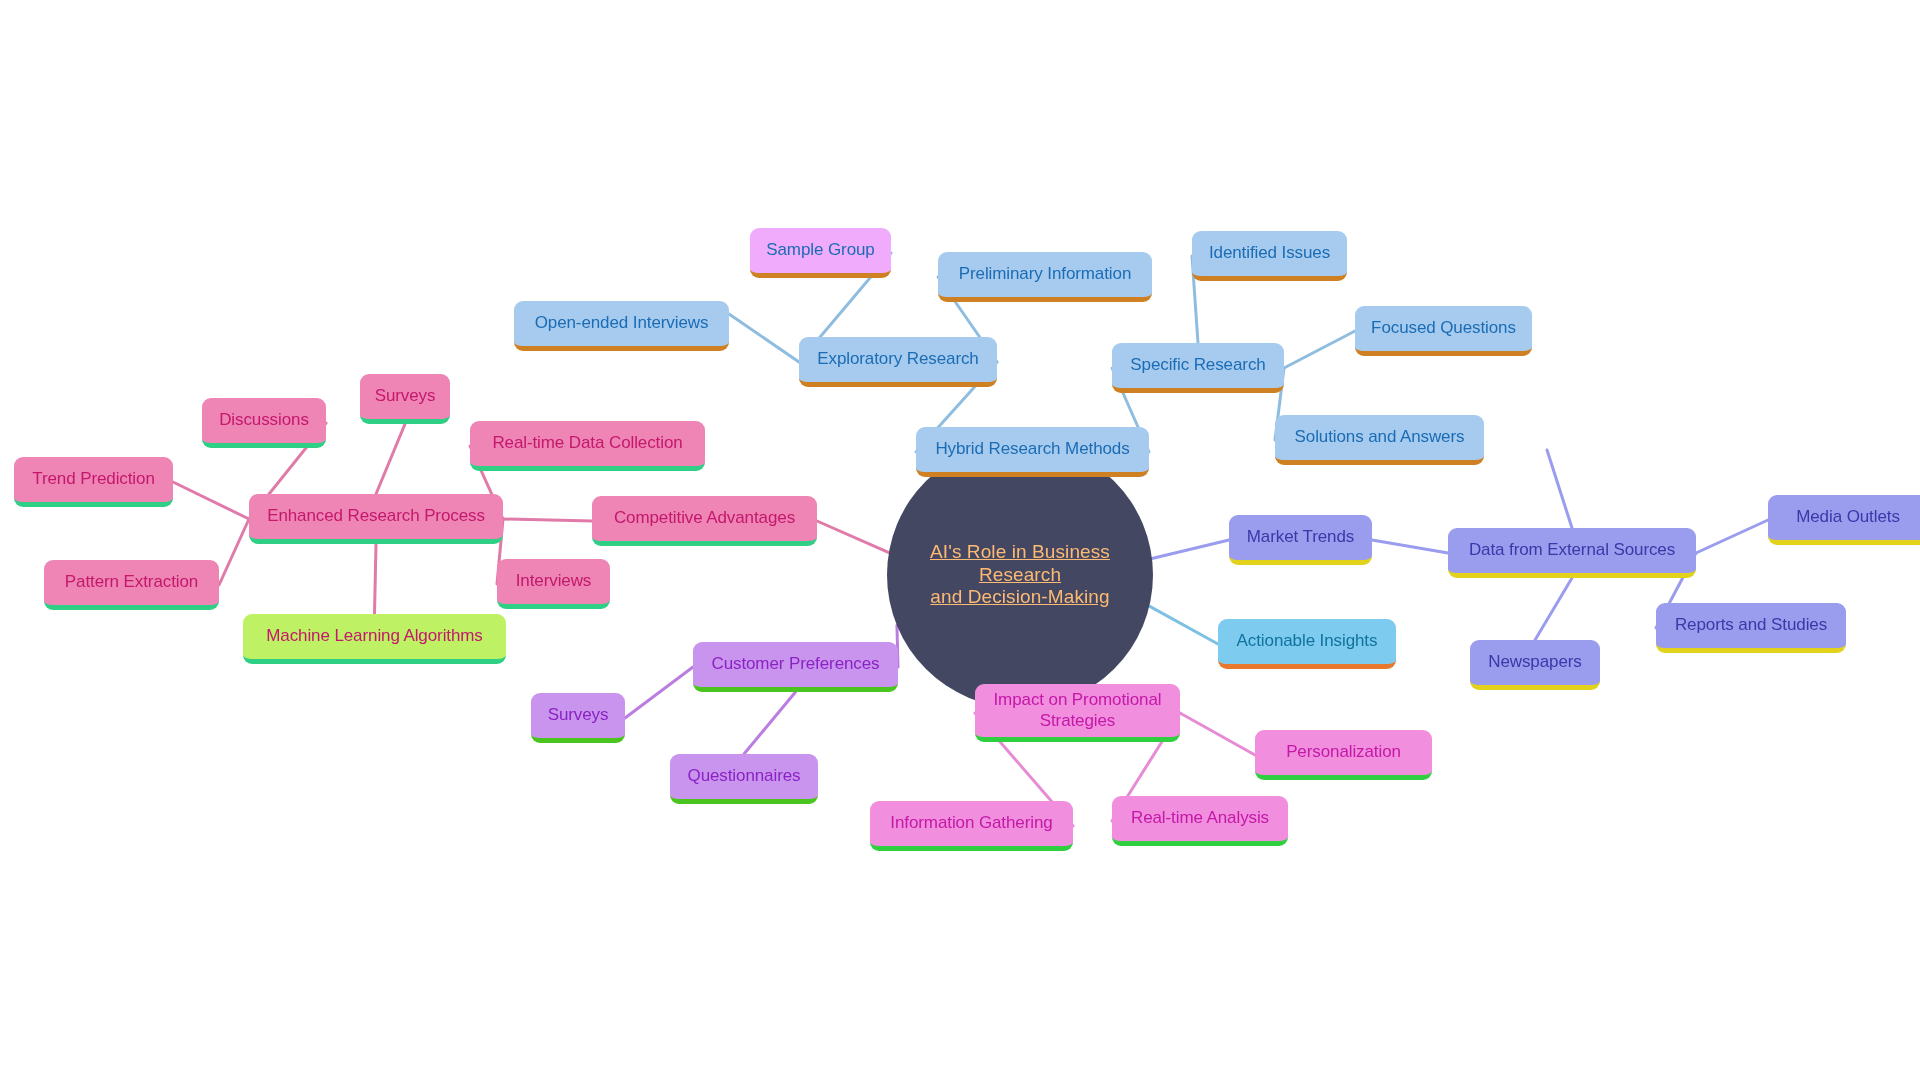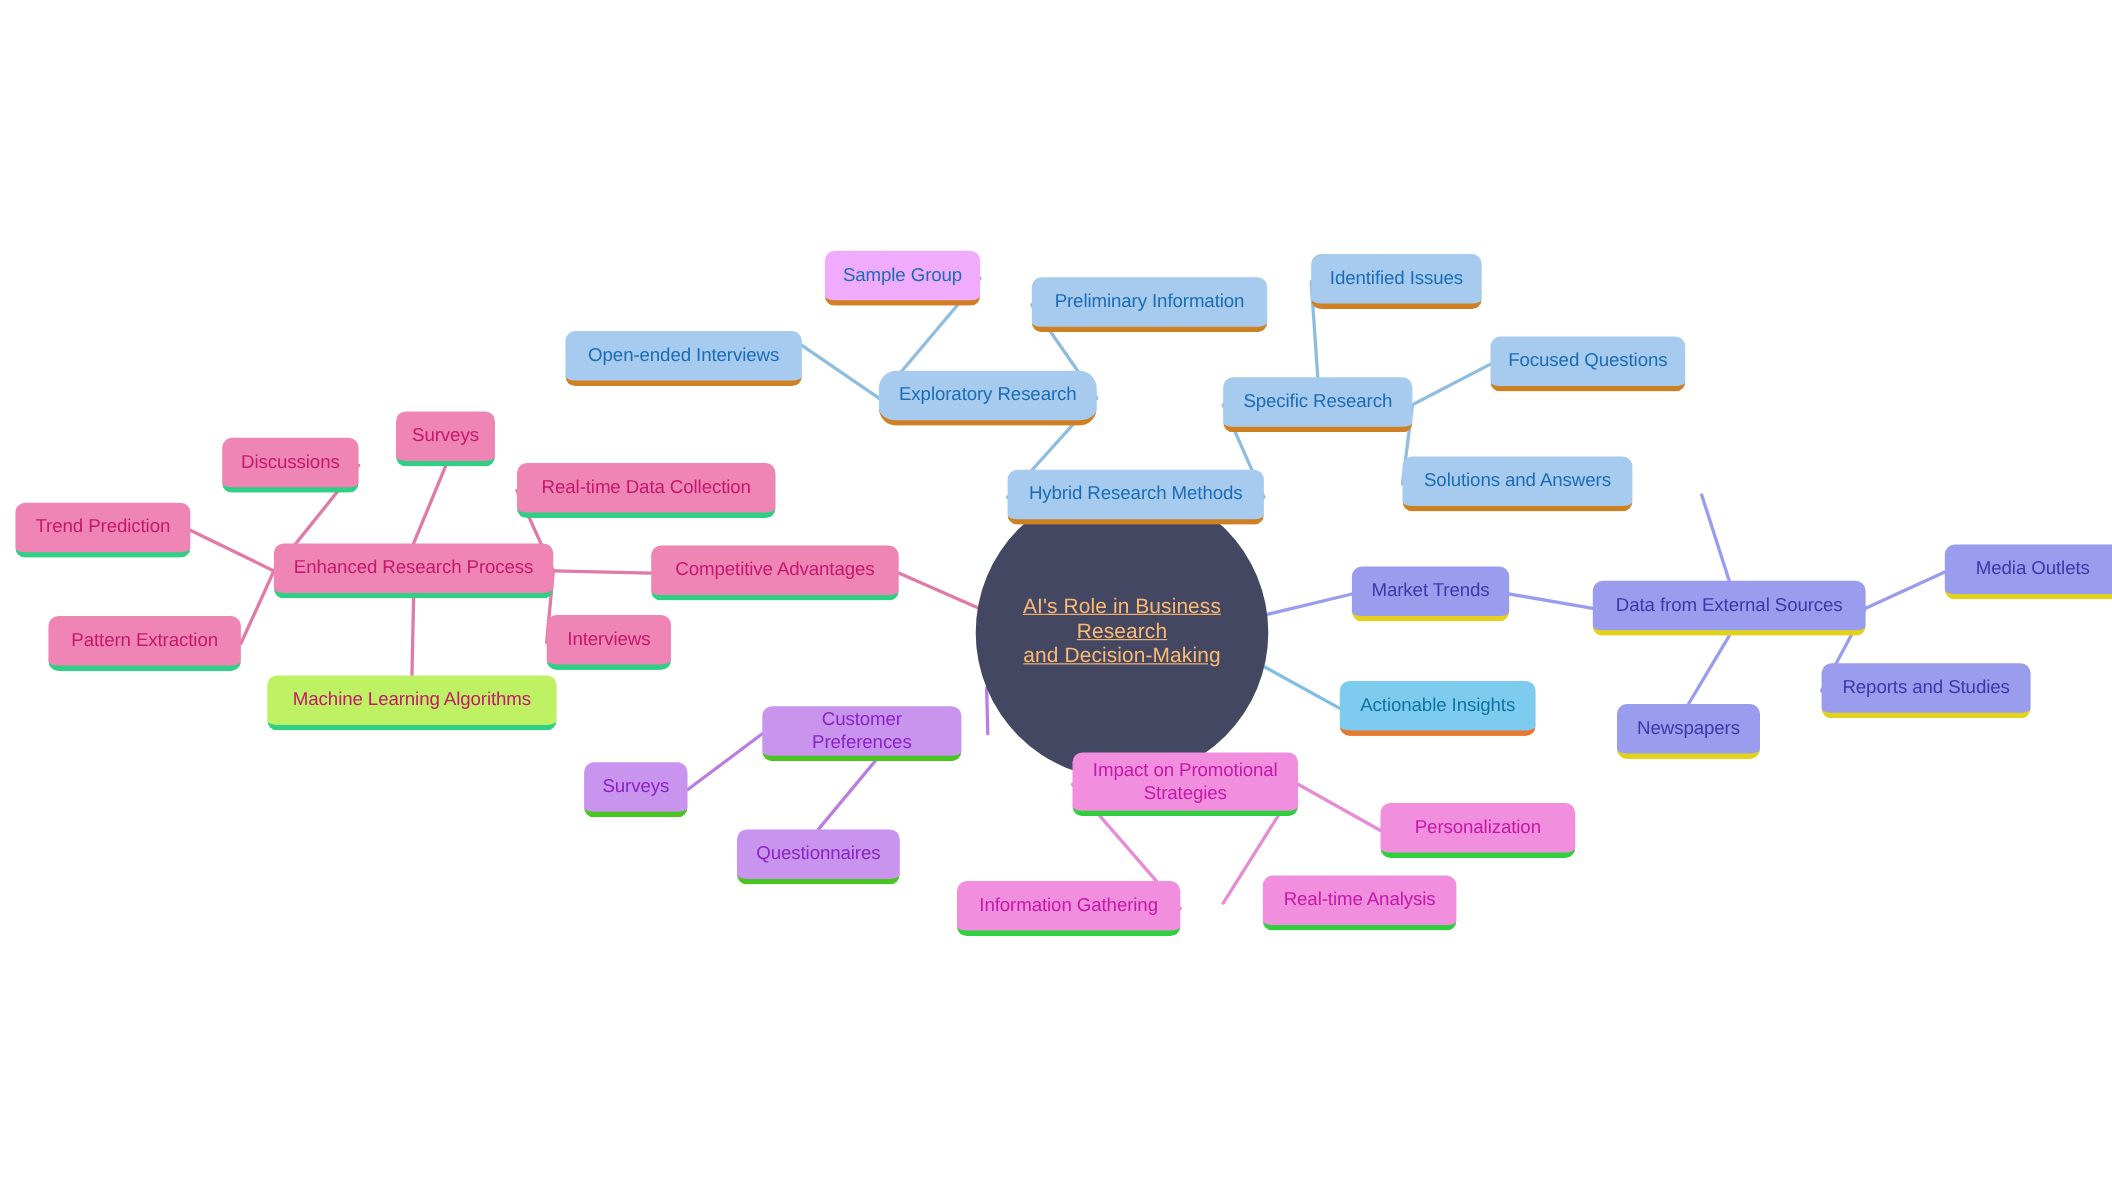--- a/index.html
+++ b/index.html
@@ -94,21 +94,21 @@
       <line x1="625" y1="718" x2="693" y2="667" stroke="#bb7ee0" stroke-width="3" stroke-linecap="round"></line>
       <line x1="744" y1="754" x2="795.5" y2="692" stroke="#bb7ee0" stroke-width="3" stroke-linecap="round"></line>
       <line x1="1077.5" y1="684" x2="1071.1538461538462" y2="697.7692307692307" stroke="#e68cd4" stroke-width="3" stroke-linecap="round"></line>
       <line x1="1255" y1="755" x2="1180" y2="713" stroke="#e68cd4" stroke-width="3" stroke-linecap="round"></line>
       <line x1="1073" y1="826" x2="975" y2="713" stroke="#e68cd4" stroke-width="3" stroke-linecap="round"></line>
       <line x1="1112" y1="821" x2="1180" y2="713" stroke="#e68cd4" stroke-width="3" stroke-linecap="round"></line>
     </svg>
   <div id="node-layer">
       <div class="node root" style="left: 887px; top: 442px; width: 266px; height: 266px; background: rgb(67, 71, 97); color: #fdba74; text-decoration: underline;">AI's Role in Business Research
 and Decision-Making</div>
-      <div class="node" style="left: 799px; top: 337px; width: 198px; height: 50px; background: rgb(166, 203, 238); color: rgb(27, 108, 181); border-bottom: 5px solid rgb(207, 128, 34); font-size: 17px; border-radius: 16px;">Exploratory Research</div>
+      <div class="node" style="left: 799px; top: 337px; width: 198px; height: 50px; background: rgb(166, 203, 238); color: rgb(27, 108, 181); border-bottom: 5px solid rgb(207, 128, 34); font-size: 17px;">Exploratory Research</div>
       <div class="node" style="left: 514px; top: 289px; width: 215px; height: 50px; background: rgb(166, 203, 238); color: rgb(27, 108, 181); border-bottom: 5px solid rgb(207, 128, 34); font-size: 17px; margin-top: 12px;">Open-ended Interviews</div>
       <div class="node" style="left: 750px; top: 228px; width: 141px; height: 50px; background: #f0abfc; color: rgb(27, 108, 181); border-bottom: 5px solid rgb(207, 128, 34); font-size: 17px;">Sample Group</div>
       <div class="node" style="left: 938px; top: 252px; width: 214px; height: 50px; background: rgb(166, 203, 238); color: rgb(27, 108, 181); border-bottom: 5px solid rgb(207, 128, 34); font-size: 17px;">Preliminary Information</div>
       <div class="node" style="left: 1112px; top: 343px; width: 172px; height: 50px; background: rgb(166, 203, 238); color: rgb(27, 108, 181); border-bottom: 5px solid rgb(207, 128, 34); font-size: 17px;">Specific Research</div>
       <div class="node" style="left: 1192px; top: 231px; width: 155px; height: 50px; background: rgb(166, 203, 238); color: rgb(27, 108, 181); border-bottom: 5px solid rgb(207, 128, 34); font-size: 17px;">Identified Issues</div>
       <div class="node" style="left: 1355px; top: 306px; width: 177px; height: 50px; background: rgb(166, 203, 238); color: rgb(27, 108, 181); border-bottom: 5px solid rgb(207, 128, 34); font-size: 17px;">Focused Questions</div>
       <div class="node" style="left: 1275px; top: 415px; width: 209px; height: 50px; background: rgb(166, 203, 238); color: rgb(27, 108, 181); border-bottom: 5px solid rgb(207, 128, 34); font-size: 17px;">Solutions and Answers</div>
       <div class="node" style="left: 916px; top: 427px; width: 233px; height: 50px; background: rgb(166, 203, 238); color: rgb(27, 108, 181); border-bottom: 5px solid rgb(207, 128, 34); font-size: 17px;">Hybrid Research Methods</div>
       <div class="node" style="left: 1218px; top: 619px; width: 178px; height: 50px; background: rgb(126, 203, 240); color: rgb(16, 115, 158); border-bottom: 5px solid rgb(232, 120, 46); font-size: 17px;">Actionable Insights</div>
       <div class="node" style="left: 249px; top: 494px; width: 254px; height: 50px; background: rgb(238, 133, 181); color: rgb(196, 24, 108); border-bottom: 5px solid rgb(47, 207, 133); font-size: 17px;">Enhanced Research Process</div>
@@ -118,22 +118,22 @@
       <div class="node" style="left: 470px; top: 421px; width: 235px; height: 50px; background: rgb(238, 133, 181); color: rgb(196, 24, 108); border-bottom: 5px solid rgb(47, 207, 133); font-size: 17px;">Real-time Data Collection</div>
       <div class="node" style="left: 592px; top: 496px; width: 225px; height: 50px; background: rgb(238, 133, 181); color: rgb(196, 24, 108); border-bottom: 5px solid rgb(47, 207, 133); font-size: 17px;">Competitive Advantages</div>
       <div class="node" style="left: 44px; top: 560px; width: 175px; height: 50px; background: rgb(238, 133, 181); color: rgb(196, 24, 108); border-bottom: 5px solid rgb(47, 207, 133); font-size: 17px;">Pattern Extraction</div>
       <div class="node" style="left: 243px; top: 614px; width: 263px; height: 50px; background: #bef264; color: rgb(196, 24, 108); border-bottom: 5px solid rgb(47, 207, 133); font-size: 17px;">Machine Learning Algorithms</div>
       <div class="node" style="left: 497px; top: 559px; width: 113px; height: 50px; background: rgb(238, 133, 181); color: rgb(196, 24, 108); border-bottom: 5px solid rgb(47, 207, 133); font-size: 17px;">Interviews</div>
       <div class="node" style="left: 1229px; top: 515px; width: 143px; height: 50px; background: rgb(154, 156, 238); color: rgb(59, 56, 168); border-bottom: 5px solid rgb(226, 210, 28); font-size: 17px;">Market Trends</div>
       <div class="node" style="left: 1448px; top: 528px; width: 248px; height: 50px; background: rgb(154, 156, 238); color: rgb(59, 56, 168); border-bottom: 5px solid rgb(226, 210, 28); font-size: 17px;">Data from External Sources</div>
       <div class="node" style="left: 1768px; top: 495px; width: 160px; height: 50px; background: rgb(154, 156, 238); color: rgb(59, 56, 168); border-bottom: 5px solid rgb(226, 210, 28); font-size: 17px;">Media Outlets</div>
       <div class="node" style="left: 1656px; top: 603px; width: 190px; height: 50px; background: rgb(154, 156, 238); color: rgb(59, 56, 168); border-bottom: 5px solid rgb(226, 210, 28); font-size: 17px;">Reports and Studies</div>
       <div class="node" style="left: 1470px; top: 640px; width: 130px; height: 50px; background: rgb(154, 156, 238); color: rgb(59, 56, 168); border-bottom: 5px solid rgb(226, 210, 28); font-size: 17px;">Newspapers</div>
-      <div class="node" style="left: 693px; top: 642px; width: 181px; height: 50px; background: rgb(201, 148, 238); color: rgb(139, 34, 196); border-bottom: 5px solid rgb(74, 196, 30); font-size: 17px;">Customer Preferences</div>
+      <div class="node" style="left: 693px; top: 642px; width: 205px; height: 50px; background: rgb(201, 148, 238); color: rgb(139, 34, 196); border-bottom: 5px solid rgb(74, 196, 30); font-size: 17px;">Customer Preferences</div>
       <div class="node" style="left: 531px; top: 693px; width: 94px; height: 50px; background: rgb(201, 148, 238); color: rgb(139, 34, 196); border-bottom: 5px solid rgb(74, 196, 30); font-size: 17px;">Surveys</div>
       <div class="node" style="left: 670px; top: 754px; width: 148px; height: 50px; background: rgb(201, 148, 238); color: rgb(139, 34, 196); border-bottom: 5px solid rgb(74, 196, 30); font-size: 17px;">Questionnaires</div>
       <div class="node" style="left: 975px; top: 684px; width: 205px; height: 58px; background: rgb(241, 142, 221); color: rgb(196, 24, 168); border-bottom: 5px solid rgb(47, 207, 63); font-size: 17px;">Impact on Promotional
 Strategies</div>
       <div class="node" style="left: 1255px; top: 730px; width: 177px; height: 50px; background: rgb(241, 142, 221); color: rgb(196, 24, 168); border-bottom: 5px solid rgb(47, 207, 63); font-size: 17px;">Personalization</div>
       <div class="node" style="left: 870px; top: 801px; width: 203px; height: 50px; background: rgb(241, 142, 221); color: rgb(196, 24, 168); border-bottom: 5px solid rgb(47, 207, 63); font-size: 17px;">Information Gathering</div>
-      <div class="node" style="left: 1112px; top: 796px; width: 176px; height: 50px; background: rgb(241, 142, 221); color: rgb(196, 24, 168); border-bottom: 5px solid rgb(47, 207, 63); font-size: 17px; margin-left: 36px;">Real-time Analysis</div>
+      <div class="node" style="left: 1112px; top: 796px; width: 176px; height: 50px; background: rgb(241, 142, 221); color: rgb(196, 24, 168); border-bottom: 5px solid rgb(47, 207, 63); font-size: 17px;">Real-time Analysis</div>
     </div>
 </div>
 
 </body></html>

